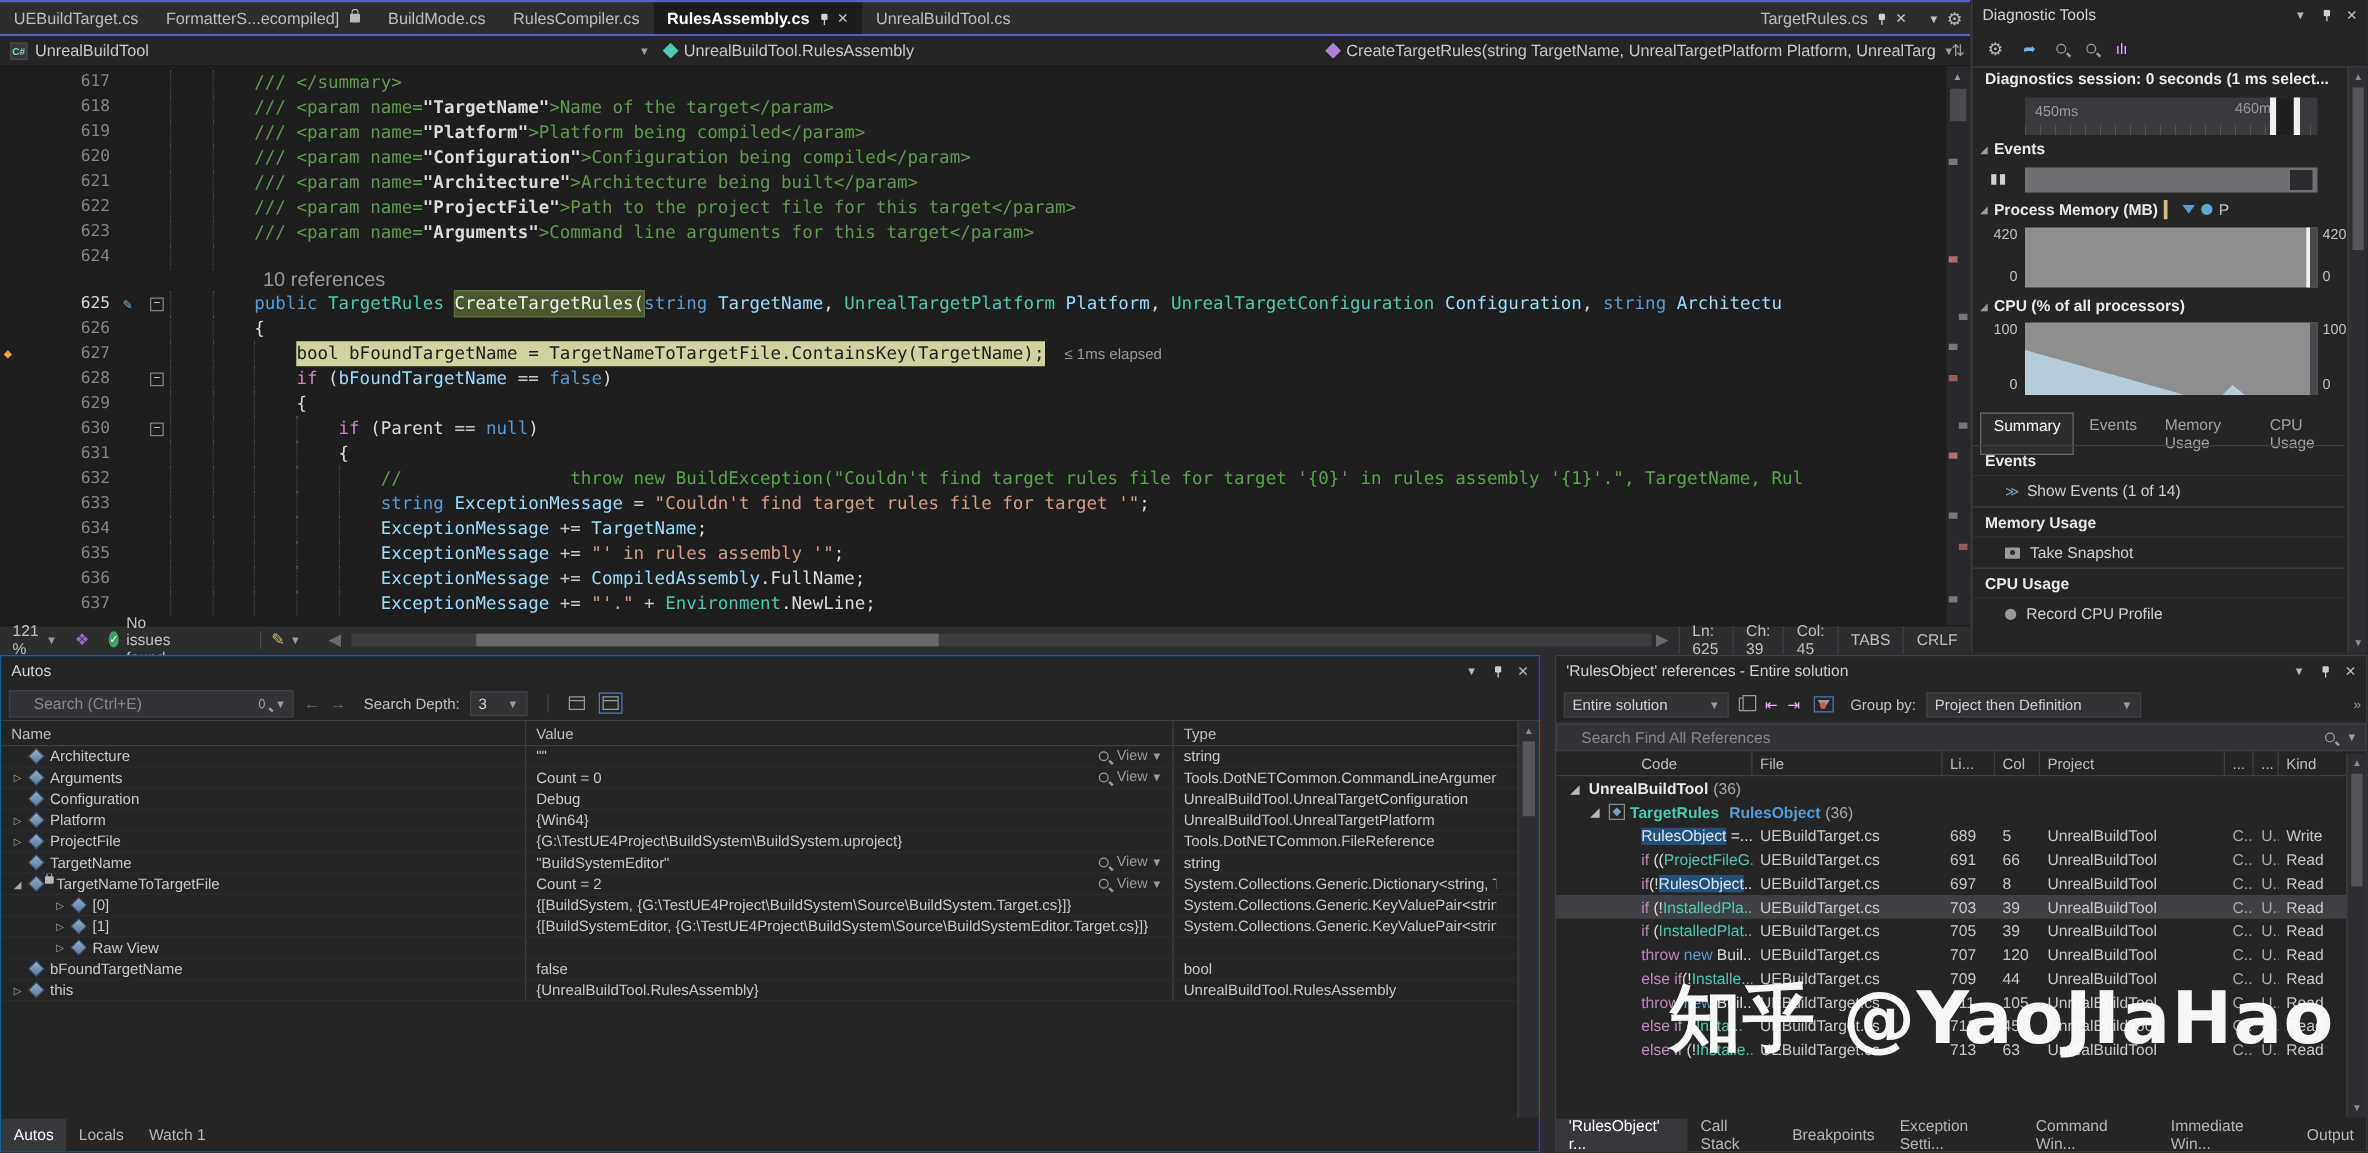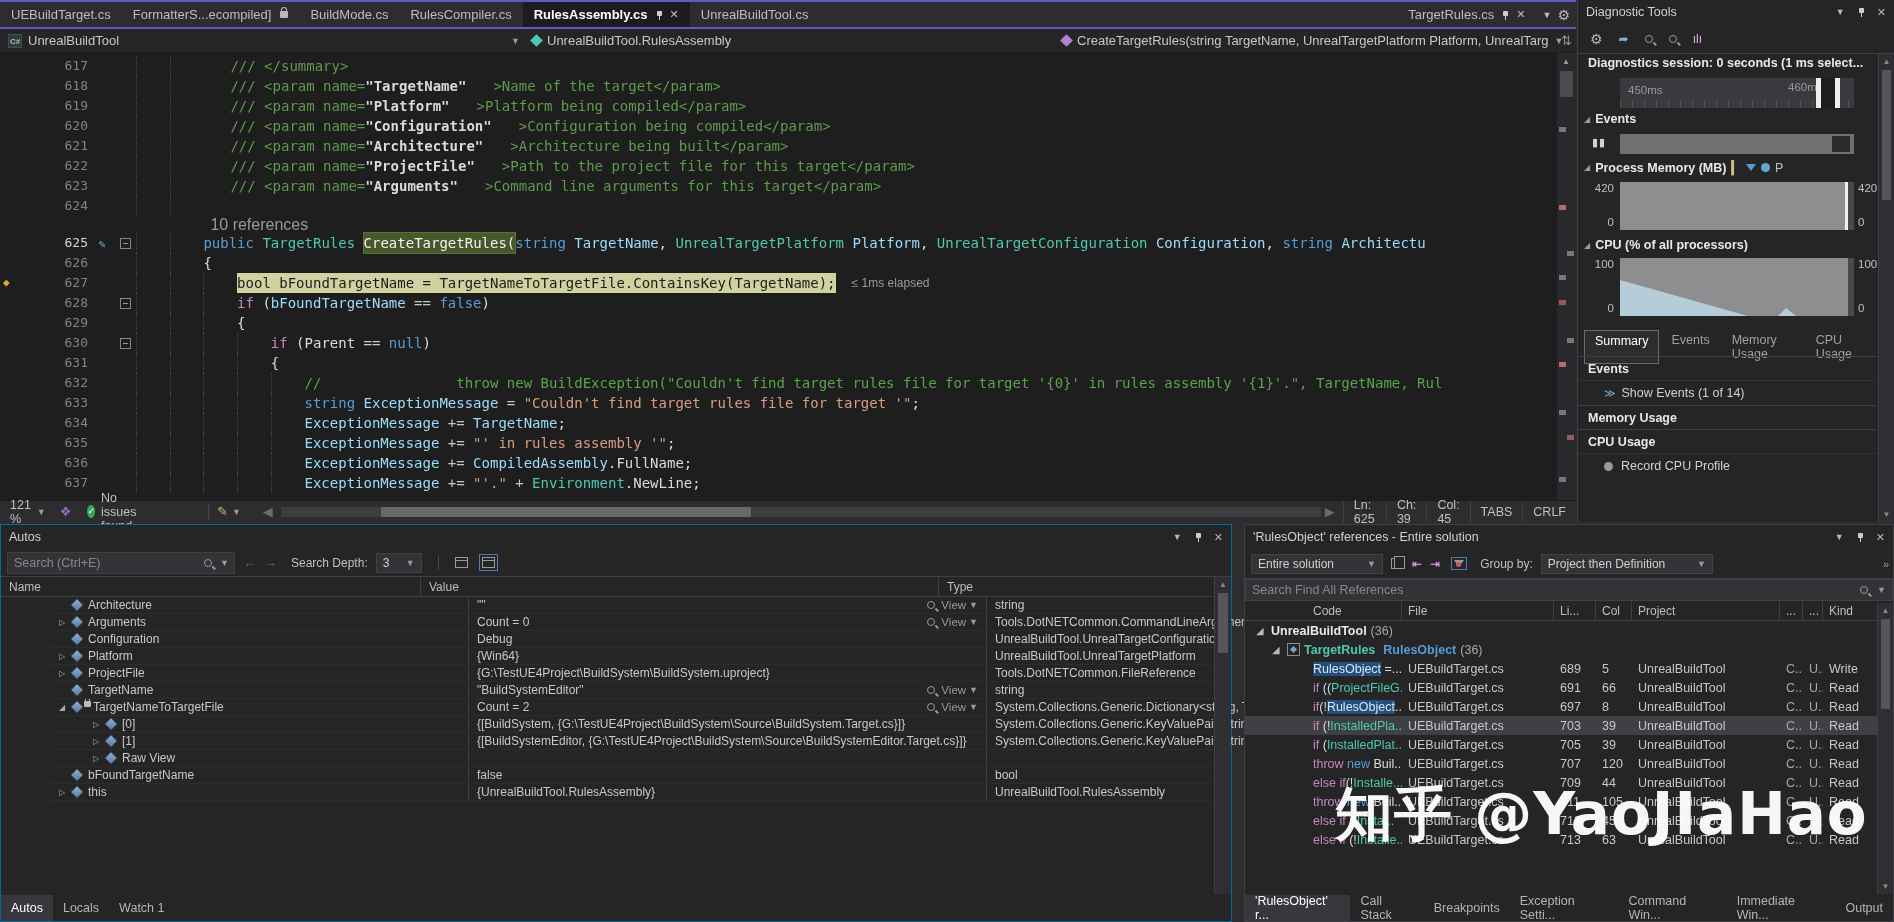--- a/index.html
+++ b/index.html
@@ -41,21 +41,21 @@
   .bpmark { position:absolute; left:3px; top:4px; color:#e8a33d; font-size:11px; line-height:12px; }
   .gut-num { width:70px; flex:none; text-align:right; color:#848484; font-size:13px; }
   .curnum { color:#d7d7d7; }
   .gut-icon { width:28px; flex:none; text-align:center; }
   .penico { color:#75b6e0; font-size:12px; }
   .gut-fold { width:20px; flex:none; position:relative; }
   .foldbox { position:absolute; left:4px; top:5px; width:11px; height:11px; border:1px solid #858585; background:#1e1e1e; color:#c8c8c8; font-size:9px; line-height:9px; text-align:center; }
   .code-content { flex:1; display:flex; align-items:stretch; white-space:pre; }
   .ig { width:4ch; flex:none; border-left:1px dotted rgba(120,120,120,.45); }
   .lens-row { height:17px; line-height:17px; font-size:16px; color:#999999; font-family:"Liberation Sans",sans-serif; }
-  .tk-doc { color:#5f9b4e;margin-left:27px; } .tk-docv { color:#dadada; font-weight:bold; }
+  .tk-doc { color:#5f9b4e; } .tk-docv { color:#dadada; font-weight:bold; }
   .tk-cmt { color:#57a64a; }
   .tk-kw { color:#569cd6; } .tk-ctl { color:#c586c0; }
   .tk-type { color:#4ec9b0; } .tk-var { color:#9cdcfe; }
   .tk-str { color:#d69d85; } .tk-op { color:#c8c8c8; } .tk-pl { color:#dcdcdc; }
   .tk-sel { background:#48582c; color:#f2f2f2; box-shadow:0 0 0 1px #5d7038; }
   .tk-selhl { background:#264f78; color:#cfe6ff; }
   .hlline { background:#d2d2a0; color:#1c1c1c; }
   .perftip { margin-left:16px; color:#9a9a9a; font-size:12px; font-family:"Liberation Sans",sans-serif; }
 
   
@@ -69,21 +69,21 @@
   #hscroll-track { height:10px; background:#3e3e42; flex:none; width:1040px; margin-left:8px; position:relative; }
   #hscroll-thumb { position:absolute; left:100px; width:370px; top:0; height:10px; background:#686868; }
   .lncell { padding:0 10px; border-left:1px solid #3f3f46; height:22px; display:flex; align-items:center; }
 
   
   .panel-title { height:24px; display:flex; align-items:center; padding:0 8px; font-size:12.5px; color:#d0d0d0; }
   .pt-icons { margin-left:auto; display:flex; gap:12px; align-items:center; color:#b9b9b9; font-size:11px; }
   .toolbar { display:flex; align-items:center; gap:8px; padding:0 6px; }
   .selectbox { background:#333337; border:1px solid #434346; height:20px; display:flex; align-items:center; gap:8px; padding:0 6px; font-size:12px; color:#d0d0d0; }
   .searchrow { background:#333337; border:1px solid #3f3f46; display:flex; align-items:center; }
-  .searchrow input { flex:1; background:transparent; border:none; outline:none; color:#c8c8c8; font-size:12.5px; font-family:"Liberation Sans",sans-serif; padding:0 6px; height:20px; }
+  .searchrow input { flex:1; background:transparent; border:none; outline:none; color:#c8c8c8; font-size:12.5px; font-family:"Liberation Sans",sans-serif; padding:0 19px; height:20px; }
   .searchrow input::placeholder { color:#888888; }
   .mag { display:inline-block; width:8px; height:8px; border:1.5px solid #9a9a9a; border-radius:50%; position:relative; margin-right:3px; }
   .mag::after { content:""; position:absolute; left:7px; top:7px; width:4px; height:1.5px; background:#9a9a9a; transform:rotate(45deg); }
   .tbico { color:#f0abfc; font-size:12px; }
   .winico { display:inline-block; width:13px; height:11px; border:1px solid #9a9a9a; position:relative; }
   .winico::before { content:""; position:absolute; left:0; top:2px; right:0; height:1px; background:#9a9a9a; }
   .winico.sel { outline:1px solid #4f79b8; outline-offset:2px; }
 
   
   #autos-panel { position:absolute; left:0; top:524px; width:1232px; height:398px; background:#252526; border:1px solid #0369a1; }
@@ -371,20 +371,24 @@
         <div class="dtab">Memory Usage</div>
         <div class="dtab">CPU Usage</div>
       </div>
     <div id="diag-summary">
         <div class="sumhead">Events</div>
         <div class="sumact">
           <span class="chevs">≫</span>
           <span>Show Events (1 of 14)</span>
         </div>
         <div class="sumhead">Memory Usage</div>
+        <div class="sumact">
+          <span class="camico"></span>
+          <span>Take Snapshot</span>
+        </div>
         <div class="sumhead">CPU Usage</div>
         <div class="sumact">
           <span class="recico"></span>
           <span>Record CPU Profile</span>
         </div>
       </div>
 
     <div class="vscroll" style="top:54px;bottom:0;width:16px;">
       <span class="arr" style="top:3px;">▲</span>
       <span class="thumb" style="top:16px;height:130px;"></span>
@@ -416,21 +420,21 @@
       </div>
       <span class="zb-sep"></span>
       <span class="winico"></span>
       <span class="winico sel" style="margin-left:6px;"></span>
     </div>
     <div id="autos-grid-head">
       <div class="acell aname">Name</div>
       <div class="acell avalue">Value</div>
       <div class="acell atype">Type</div>
     </div>
-    <div id="autos-rows" style="position:relative;padding-left:48px;">
+    <div id="autos-rows" style="position:relative;">
         <div class="arow">
           <div class="acell aname" style="padding-left: 6px;">
             <span class="exp"></span>
             <span class="vicon"></span>
             <span>Architecture</span>
           </div>
           <div class="acell avalue">
             <span class="vtext">""</span>
             <span class="viewbtn">
               <span class="mag"></span>

